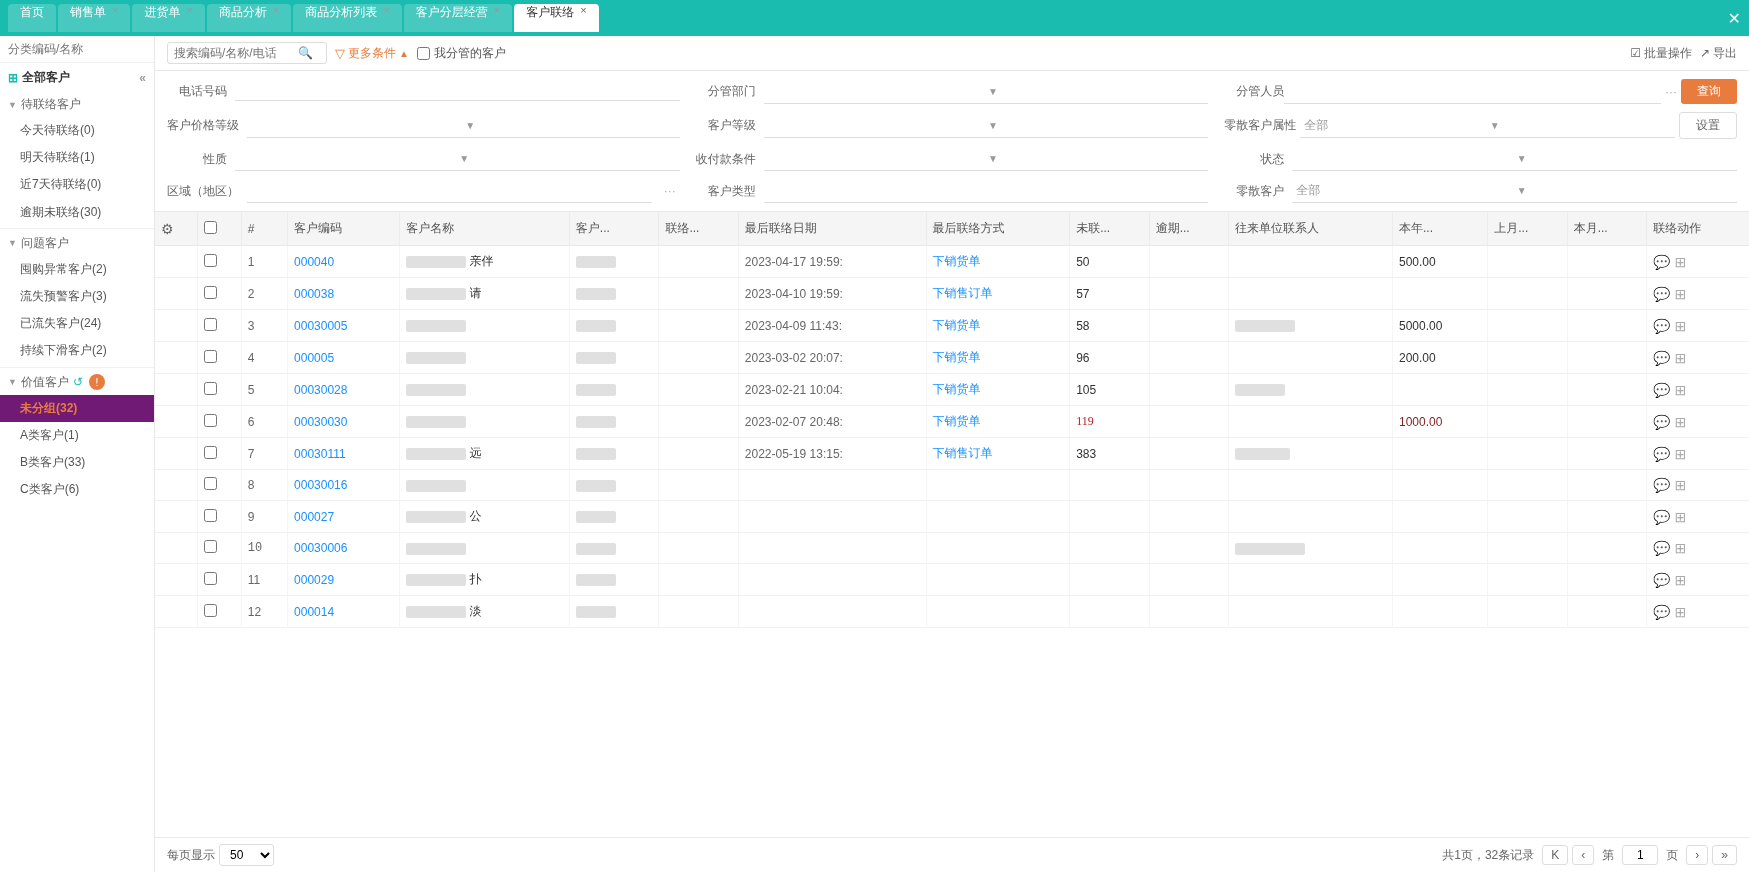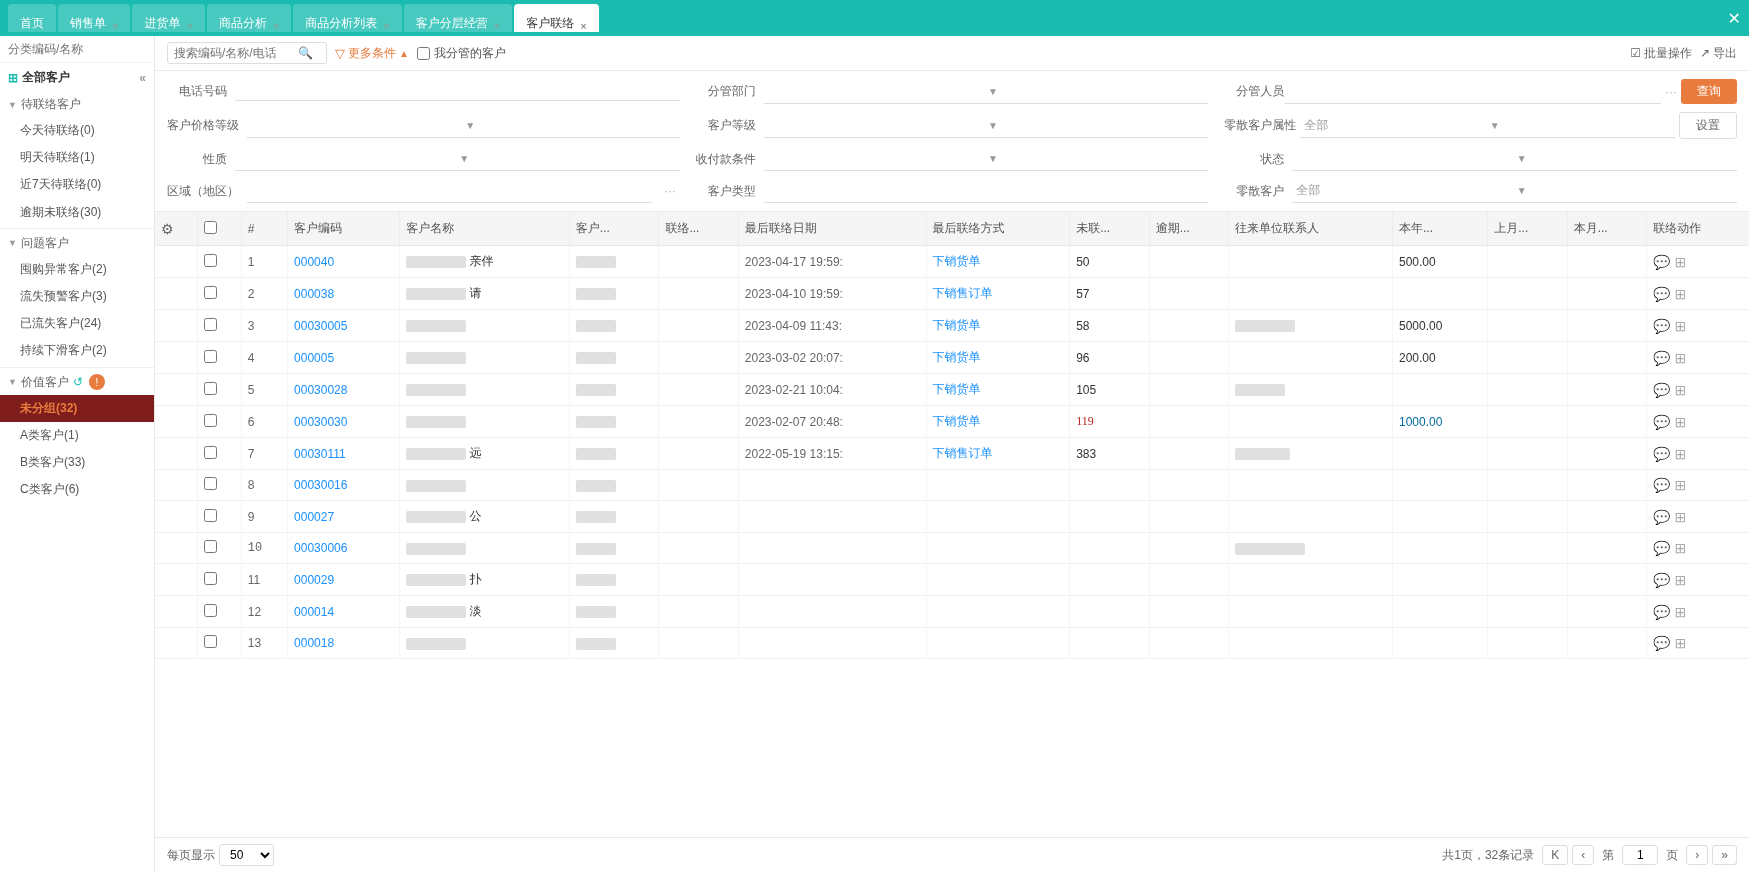--- a/index.html
+++ b/index.html
@@ -9,21 +9,21 @@
     .top-nav {
       display: flex;
       align-items: center;
       background: #1abcb0;
       height: 36px;
       padding: 0 8px;
       gap: 2px;
     }
     .nav-tab {
       display: flex;
-      align-items: flex-end;
+      align-items: flex-start;
       padding: 0 12px;
       height: 28px;
       border-radius: 4px 4px 0 0;
       color: #fff;
       cursor: pointer;
       font-size: 13px;
       white-space: nowrap;
       gap: 4px;
     }
     .nav-tab.home { background: transparent; }
@@ -89,21 +89,21 @@
       font-size: 12px;
       gap: 4px;
     }
     .sidebar-group-title .triangle { font-size: 9px; color: #999; }
     .sidebar-item {
       padding: 4px 8px 4px 20px;
       color: #555;
       cursor: pointer;
       line-height: 1.6;
     }
-    .sidebar-item.active { background: #7f1d1d; color: #e87c3e; font-weight: bold; }
+    .sidebar-item.active { background: #701a75; color: #e87c3e; font-weight: bold; }
     .sidebar-divider { height: 1px; background: #f0f0f0; margin: 2px 0; }
 
     
     .content-area {
       flex: 1;
       display: flex;
       flex-direction: column;
       overflow: hidden;
     }
 
@@ -643,21 +643,21 @@
       <td style="color:#666;">6</td>
       <td style="color:#1890ff;cursor:pointer;">00030030</td>
       <td><span class="td-blur" style="width:60px;"></span></td>
       <td><span class="td-blur" style="width:40px;"></span></td>
       <td></td>
       <td style="color:#666;">2023-02-07 20:48:</td>
       <td><a class="td-link">下销货单</a></td>
       <td style="color:#b91c1c;font-family:Liberation Serif, serif;">119</td>
       <td></td>
       <td></td>
-      <td style="color:#0369a1;">1000.00</td>
+      <td style="color:#7f1d1d;">1000.00</td>
       <td></td>
       <td></td>
       <td>
         <div class="action-icons">
           <span class="action-icon" title="联络">💬</span>
           <span class="action-icon" title="更多">⊞</span>
         </div>
       </td>
     </tr>
             <tr>
@@ -774,43 +774,20 @@
           <span class="action-icon" title="更多">⊞</span>
         </div>
       </td>
     </tr>
             <tr>
       <td></td>
       <td><input type="checkbox" style=""></td>
       <td style="color:#666;">12</td>
       <td style="color:#1890ff;cursor:pointer;">000014</td>
       <td><span class="td-blur" style="width:60px;"></span><span style="color:#333"> 淡</span></td>
-      <td><span class="td-blur" style="width:40px;"></span></td>
-      <td></td>
-      <td style="color:#666;"></td>
-      <td></td>
-      <td style="color:#333;"></td>
-      <td></td>
-      <td></td>
-      <td style="color:#333;"></td>
-      <td></td>
-      <td></td>
-      <td>
-        <div class="action-icons">
-          <span class="action-icon" title="联络">💬</span>
-          <span class="action-icon" title="更多">⊞</span>
-        </div>
-      </td>
-    </tr>
-            <tr>
-      <td></td>
-      <td><input type="checkbox" style=""></td>
-      <td style="color:#666;">13</td>
-      <td style="color:#1890ff;cursor:pointer;">000018</td>
-      <td><span class="td-blur" style="width:60px;"></span></td>
       <td><span class="td-blur" style="width:40px;"></span></td>
       <td></td>
       <td style="color:#666;"></td>
       <td></td>
       <td style="color:#333;"></td>
       <td></td>
       <td></td>
       <td style="color:#333;"></td>
       <td></td>
       <td></td>

